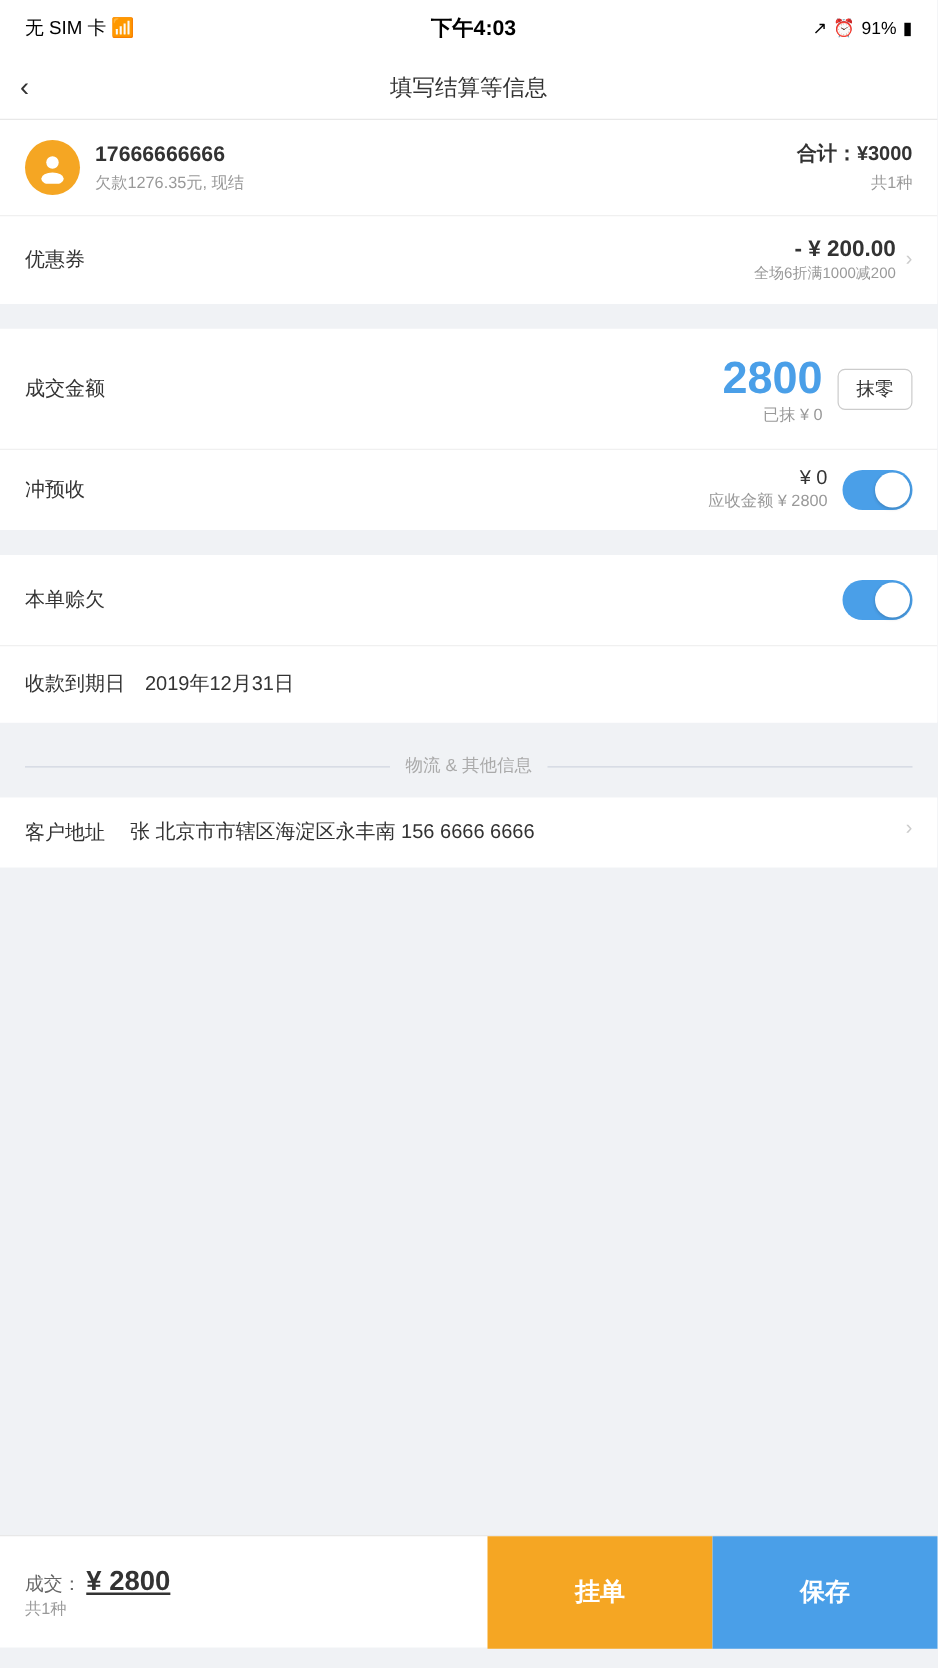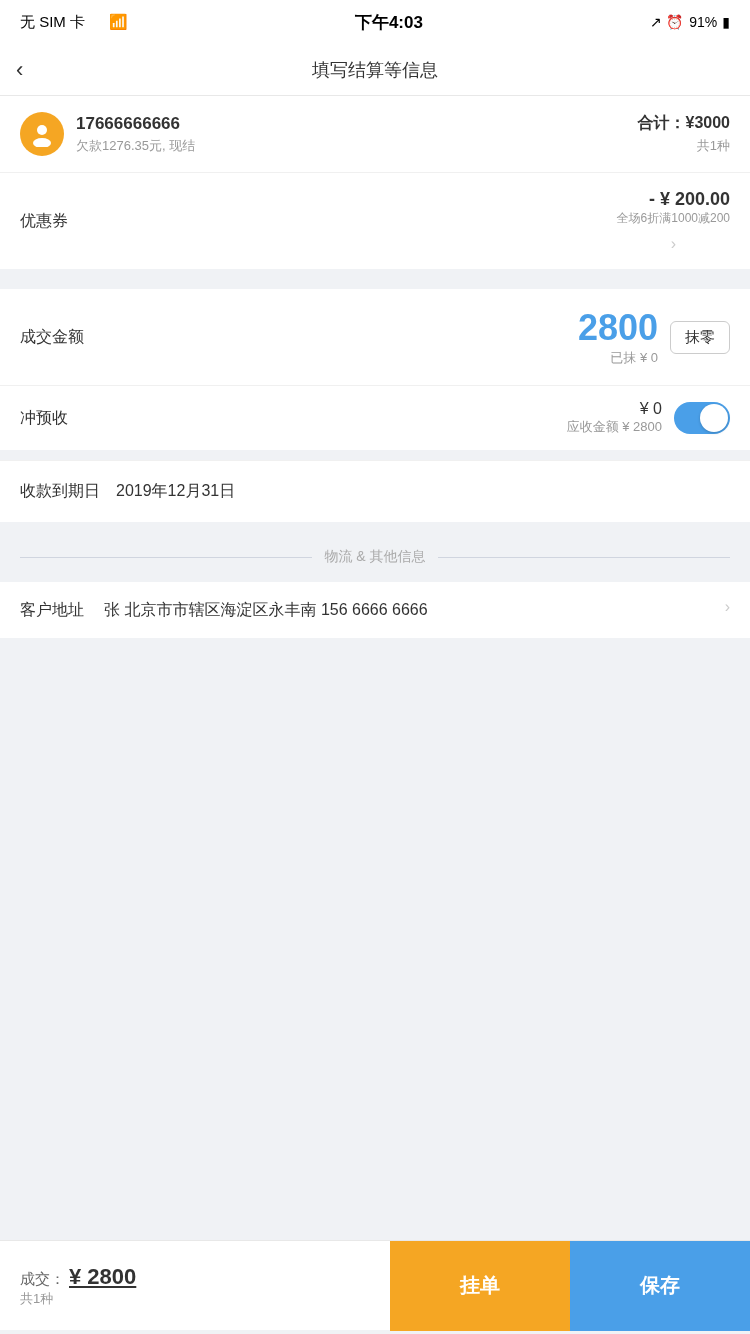--- a/index.html
+++ b/index.html
@@ -17,21 +17,21 @@
     .status-bar {
       background: #fff;
       height: 44px;
       display: flex;
       align-items: center;
       justify-content: space-between;
       padding: 0 20px;
       font-size: 15px;
       font-weight: 500;
     }
-    .status-left { display: flex; align-items: center; gap: 24px; }
+    .status-left { display: flex; align-items: center; gap: 4px; }
     .status-center { font-size: 17px; font-weight: 600; }
     .status-right { display: flex; align-items: center; gap: 5px; font-size: 14px; }
 
     
     .header {
       background: #fff;
       height: 52px;
       display: flex;
       align-items: center;
       justify-content: center;
@@ -122,21 +122,20 @@
       border-top: 1px solid #f0f0f0;
     }
     .row-label {
       font-size: 16px;
       color: #333;
     }
     .row-right {
       display: flex;
       align-items: center;
       gap: 8px;
-      flex-direction: column;
     }
     .coupon-value {
       font-size: 18px;
       font-weight: 600;
       color: #333;
     }
     .coupon-desc {
       font-size: 12px;
       color: #999;
       text-align: right;
@@ -313,21 +312,21 @@
     .address-value {
       font-size: 16px;
       color: #333;
       flex: 1;
       line-height: 1.5;
     }
 
     
     .bottom-bar {
       position: fixed;
-      bottom: 4px;
+      bottom: 16px;
       left: 0;
       width: 750px;
       height: 90px;
       background: #fff;
       display: flex;
       align-items: center;
       border-top: 1px solid #e8e8e8;
     }
     .bottom-summary {
       flex: 1;
@@ -455,20 +454,26 @@
         </div>
         <div class="toggle">
           <div class="toggle-knob"></div>
         </div>
       </div>
     </div>
   </div>
 
   <div class="section-gap"></div>
   <div class="card">
+    <div class="debt-row">
+      <div class="debt-label">本单赊欠</div>
+      <div class="toggle">
+        <div class="toggle-knob"></div>
+      </div>
+    </div>
     <div class="due-row">
       <div class="due-label">收款到期日</div>
       <div class="due-value">2019年12月31日</div>
     </div>
   </div>
 
   <div class="logistics-divider">
     <div class="divider-line"></div>
     <div class="divider-text">物流 &amp; 其他信息</div>
     <div class="divider-line"></div>

